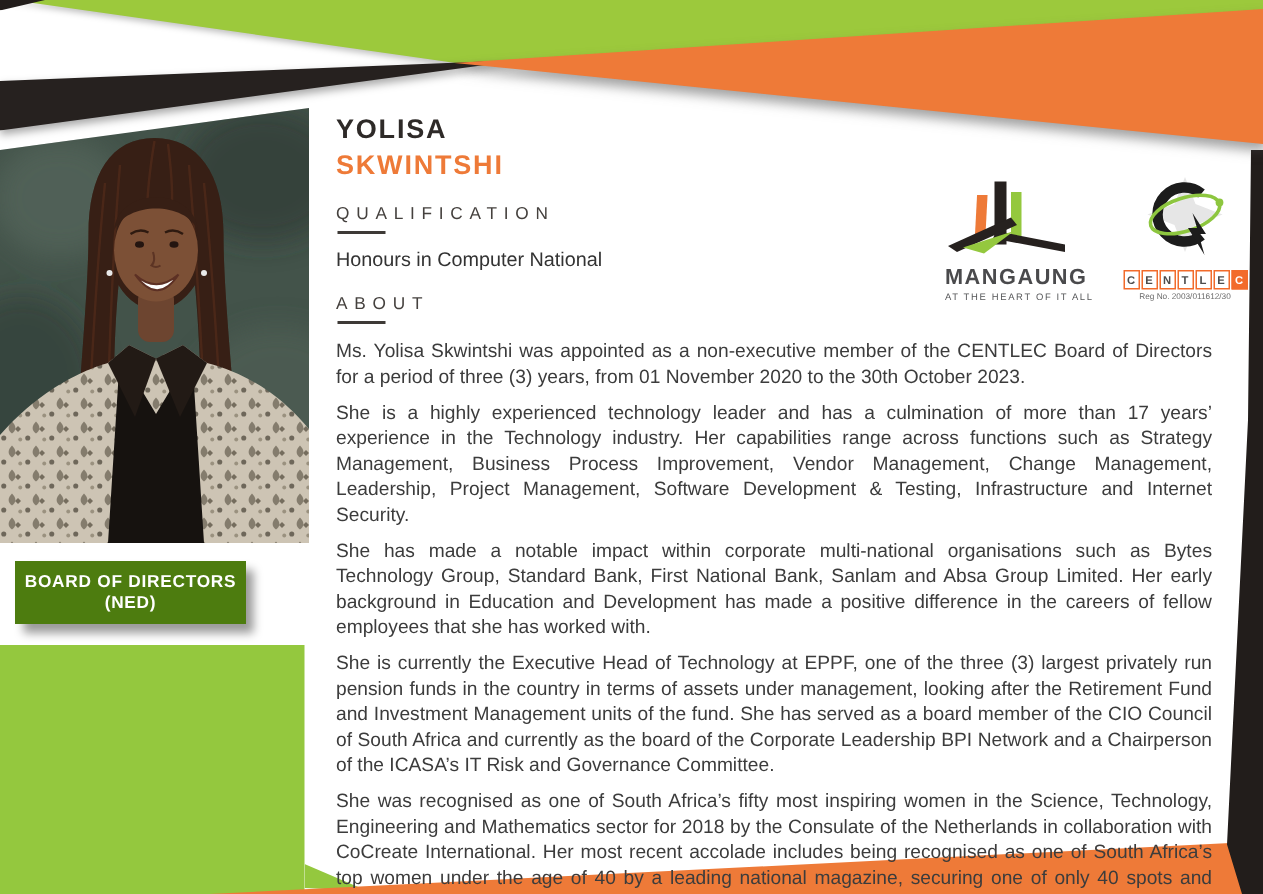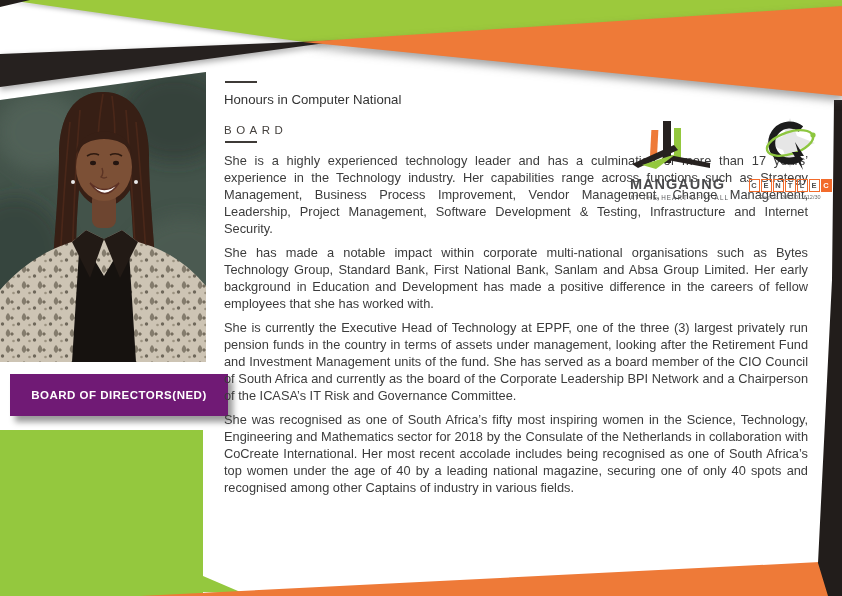--- a/index.html
+++ b/index.html
@@ -25,22 +25,22 @@
     clip-path:polygon(0 2px,42px 20px,0 18px);z-index:2;}
   #orange-bottom{left:0;top:540px;width:842px;height:56px;background:#ee7a38;
     clip-path:polygon(140px 56px,820px 22px,842px 40px,842px 56px);z-index:3;}
   #dark-right{left:800px;top:100px;width:42px;height:496px;background:#221d1b;
     clip-path:polygon(34px 0,42px 0,42px 496px,28px 496px,18px 463px,32px 180px);z-index:4;}
   
   #photo-wrap{left:0;top:72px;width:206px;height:290px;z-index:3;
     clip-path:polygon(0 28px,206px 0,206px 290px,0 290px);}
   #photo-wrap svg{display:block;}
   
-  #board-badge{left:10px;top:374px;width:218px;height:42px;background:#701a75;color:#fff;
-    display:flex;flex-direction:row;align-items:center;justify-content:center;
+  #board-badge{left:10px;top:374px;width:154px;height:42px;background:#4d7c0f;color:#fff;
+    display:flex;flex-direction:column;align-items:center;justify-content:center;
     font-weight:bold;font-size:11.5px;letter-spacing:.5px;line-height:14px;
     box-shadow:5px 6px 6px rgba(0,0,0,.4);z-index:5;text-align:center;}
   
   #content{left:224px;top:76px;width:584px;z-index:5;}
   .name-first{font-size:18px;font-weight:bold;letter-spacing:1.2px;color:#2e2a28;line-height:20px;}
   .name-last{font-size:18px;font-weight:bold;letter-spacing:1.2px;color:#ee7a38;line-height:20px;margin-top:4px;}
   .section-label{margin-top:17px;font-size:11.5px;letter-spacing:4.5px;color:#45413e;}
   .section-rule{width:32px;border:0;border-top:2px solid #3e3a37;margin:5px 0 9px 1px;}
   .qual-value{font-size:13.2px;color:#333;}
   #about-paragraphs{margin-top:7px;}
@@ -126,28 +126,32 @@
     <path d="M122,158 L104,167 L120,206 L138,170 Z" fill="#221a15"></path>
   </svg>
 </div>
 
 <div class="abs" id="board-badge">
   <div>BOARD OF DIRECTORS</div>
   <div>(NED)</div>
 </div>
 
 <div class="abs" id="content">
+  <div class="name-first">YOLISA</div>
+  <div class="name-last">SKWINTSHI</div>
 
+  <div class="section-label">QUALIFICATION</div>
   <hr class="section-rule">
   <div class="qual-value">Honours in Computer National</div>
 
-  <div class="section-label">BOARD</div>
+  <div class="section-label">ABOUT</div>
   <hr class="section-rule">
 
   <div id="about-paragraphs">
+    <p>Ms. Yolisa Skwintshi was appointed as a non-executive member of the CENTLEC Board of Directors for a period of three (3) years, from 01 November 2020 to the 30th October 2023.</p>
     <p>She is a highly experienced technology leader and has a culmination of more than 17 years’ experience in the Technology industry. Her capabilities range across functions such as Strategy Management, Business Process Improvement, Vendor Management, Change Management, Leadership, Project Management, Software Development &amp; Testing, Infrastructure and Internet Security.</p>
     <p>She has made a notable impact within corporate multi-national organisations such as Bytes Technology Group, Standard Bank, First National Bank, Sanlam and Absa Group Limited. Her early background in Education and Development has made a positive difference in the careers of fellow employees that she has worked with.</p>
     <p>She is currently the Executive Head of Technology at EPPF, one of the three (3) largest privately run pension funds in the country in terms of assets under management, looking after the Retirement Fund and Investment Management units of the fund. She has served as a board member of the CIO Council of South Africa and currently as the board of the Corporate Leadership BPI Network and a Chairperson of the ICASA’s IT Risk and Governance Committee.</p>
     <p>She was recognised as one of South Africa’s fifty most inspiring women in the Science, Technology, Engineering and Mathematics sector for 2018 by the Consulate of the Netherlands in collaboration with CoCreate International. Her most recent accolade includes being recognised as one of South Africa’s top women under the age of 40 by a leading national magazine, securing one of only 40 spots and recognised among other Captains of industry in various fields.</p>
   </div>
 </div>
 
 <div class="abs" id="logo-mangaung">
   <svg width="82" height="52" viewBox="0 0 82 52">
     <rect x="22" y="12" width="7" height="28" fill="#ee7a38" transform="skewX(-3)"></rect>

